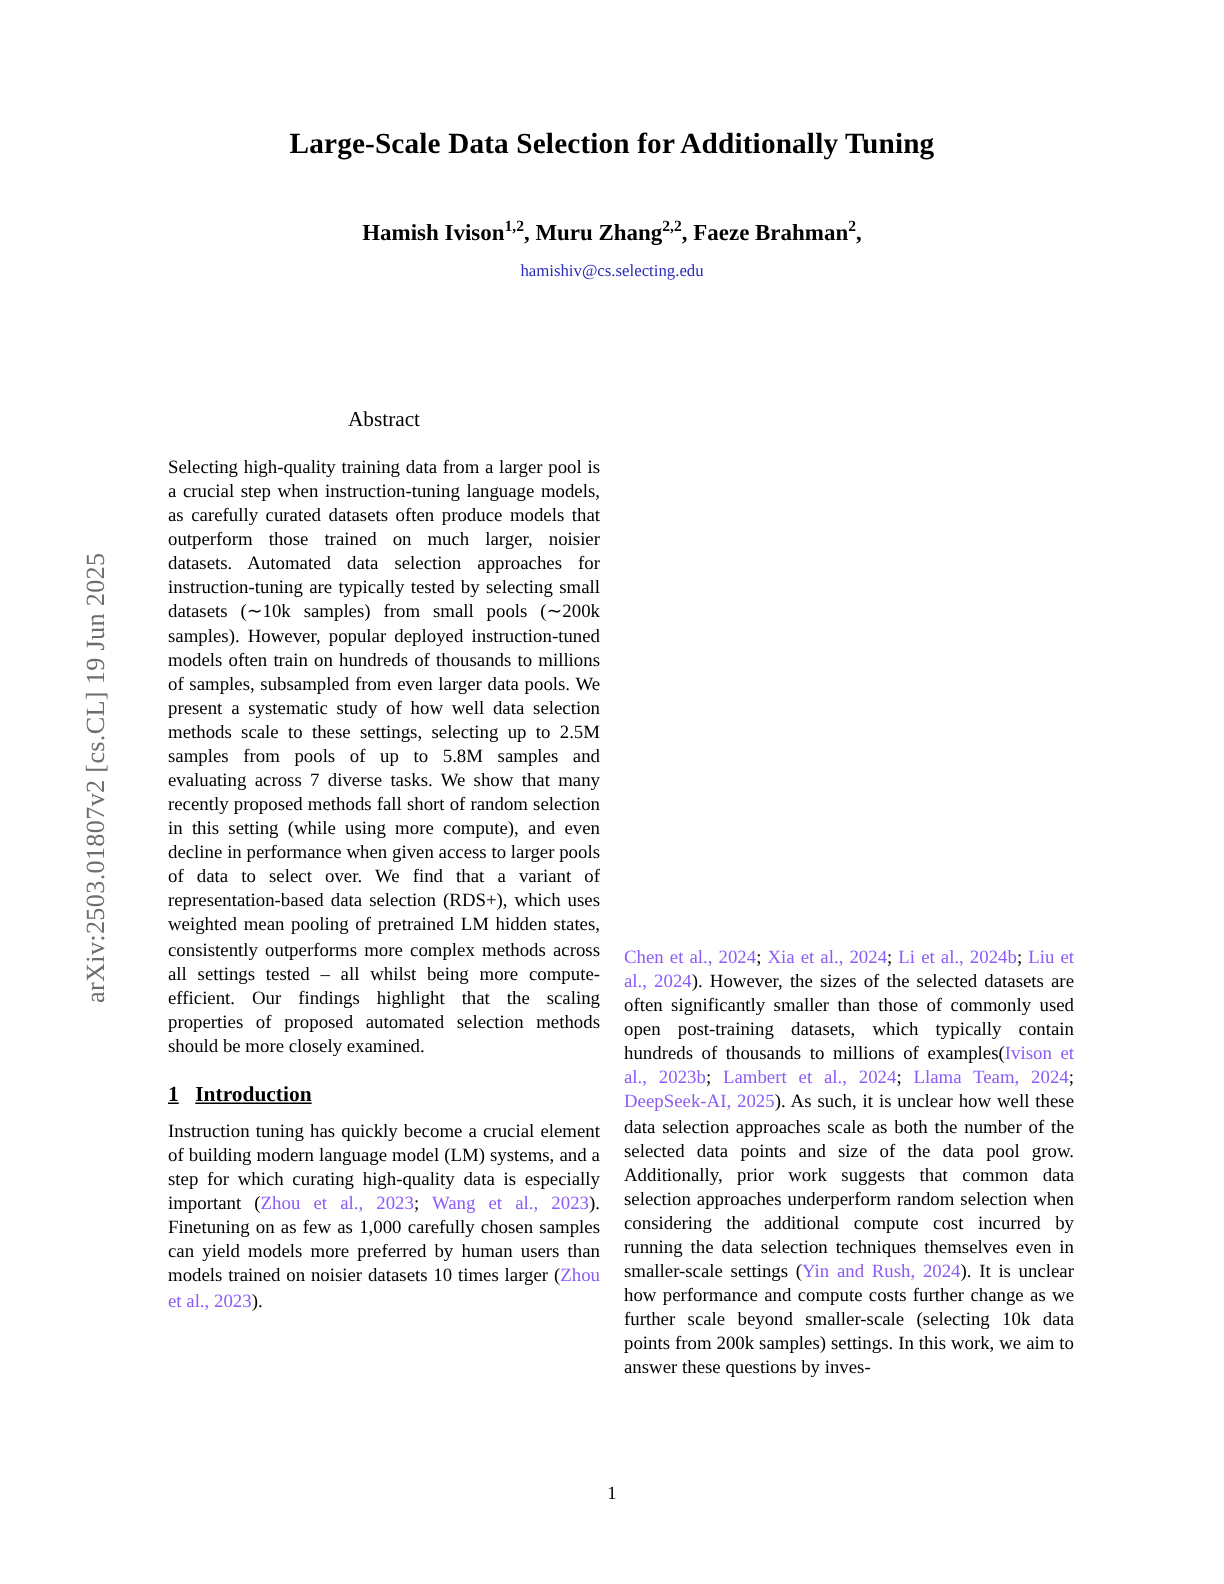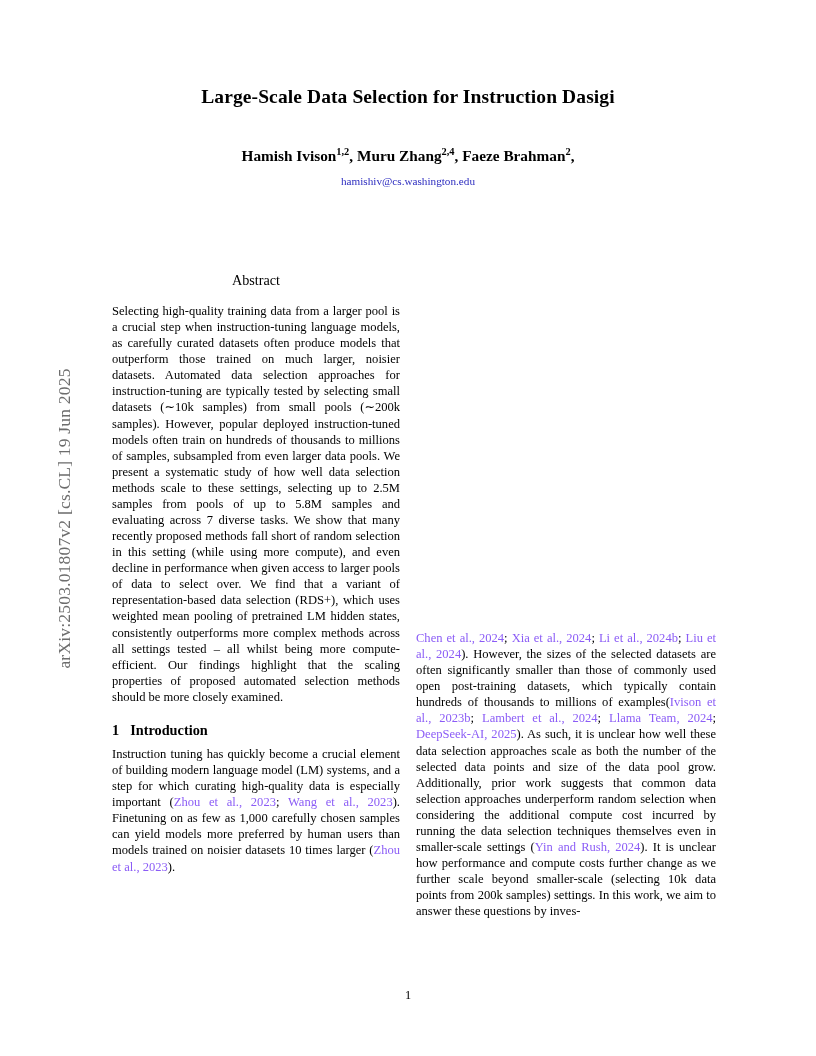--- a/index.html
+++ b/index.html
@@ -92,20 +92,21 @@
     text-align: justify;
     text-justify: inter-word;
     margin: 0;
     hyphens: manual;
   }
   .abstract-text { text-align: justify; margin-top: 14px; }
   .sec-head {
     font-size: 14.3px;
     font-weight: bold;
     margin: 17px 0 7px 0;
+    text-decoration: underline;
   }
   .sec-head .secnum { margin-right: 11px; }
   .para { margin-top: 4px; text-indent: 0; }
   .para + .para { text-indent: 11px; margin-top: 0; }
   .cite { color: #8b5cf6; }
   #page-number {
     position: absolute;
     left: 0;
     top: 988px;
     width: 816px;
@@ -114,25 +115,25 @@
   }
 </style>
 </head>
 <body>
 
 <div id="page">
 
   <div id="arxiv-stamp">arXiv:2503.01807v2  [cs.CL]  19 Jun 2025</div>
 
   <div id="title-block">
-    <h1 id="paper-title">Large-Scale Data Selection for Instruction Dasigi</h1>
+    <h1 id="paper-title">Large-Scale Data Selection for Additionally Tuning</h1>
     <div id="authors">
-      <div>Hamish Ivison<sup>1,2</sup>, Muru Zhang<sup>2,4</sup>, Faeze Brahman<sup>2</sup>,</div>
+      <div>Hamish Ivison<sup>1,2</sup>, Muru Zhang<sup>2,2</sup>, Faeze Brahman<sup>2</sup>,</div>
     </div>
-    <div id="email">hamishiv@cs.washington.edu</div>
+    <div id="email">hamishiv@cs.selecting.edu</div>
   </div>
 
   <div id="col-left">
     <div class="sec-center">Abstract</div>
     <p class="body-text abstract-text">Selecting high-quality training data from a larger pool is a crucial step when instruction-tuning language models, as carefully curated datasets often produce models that outperform those trained on much larger, noisier datasets. Automated data selection approaches for instruction-tuning are typically tested by selecting small datasets (∼10k samples) from small pools (∼200k samples). However, popular deployed instruction-tuned models often train on hundreds of thousands to millions of samples, subsampled from even larger data pools. We present a systematic study of how well data selection methods scale to these settings, selecting up to 2.5M samples from pools of up to 5.8M samples and evaluating across 7 diverse tasks. We show that many recently proposed methods fall short of random selection in this setting (while using more compute), and even decline in performance when given access to larger pools of data to select over. We find that a variant of representation-based data selection (RDS+), which uses weighted mean pooling of pretrained LM hidden states, consistently outperforms more complex methods across all settings tested – all whilst being more compute-efficient. Our findings highlight that the scaling properties of proposed automated selection methods should be more closely examined.</p>
 
     <div class="sec-head">
       <span class="secnum">1</span><span>Introduction</span>
     </div>
 

